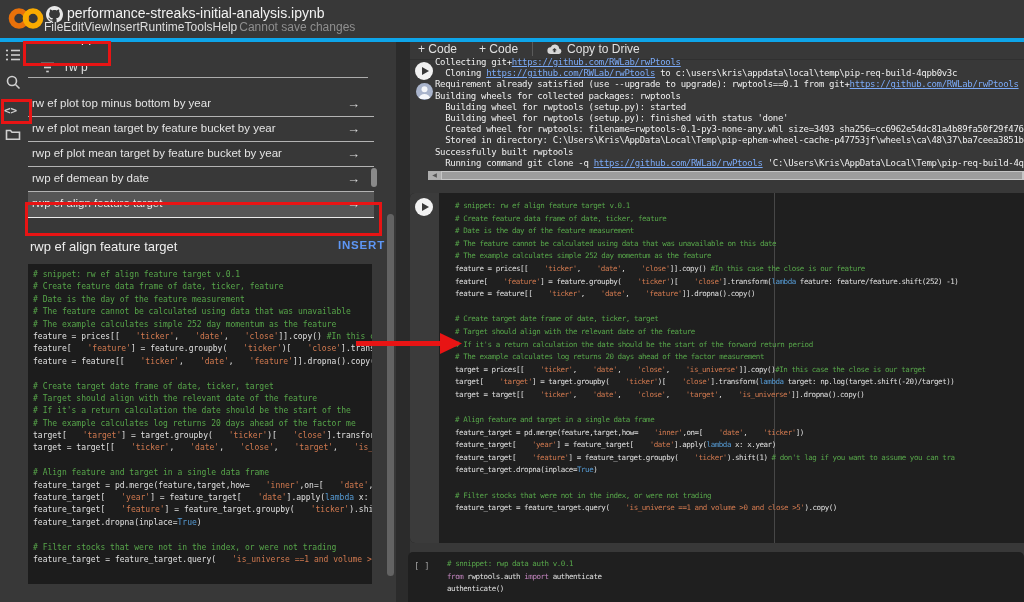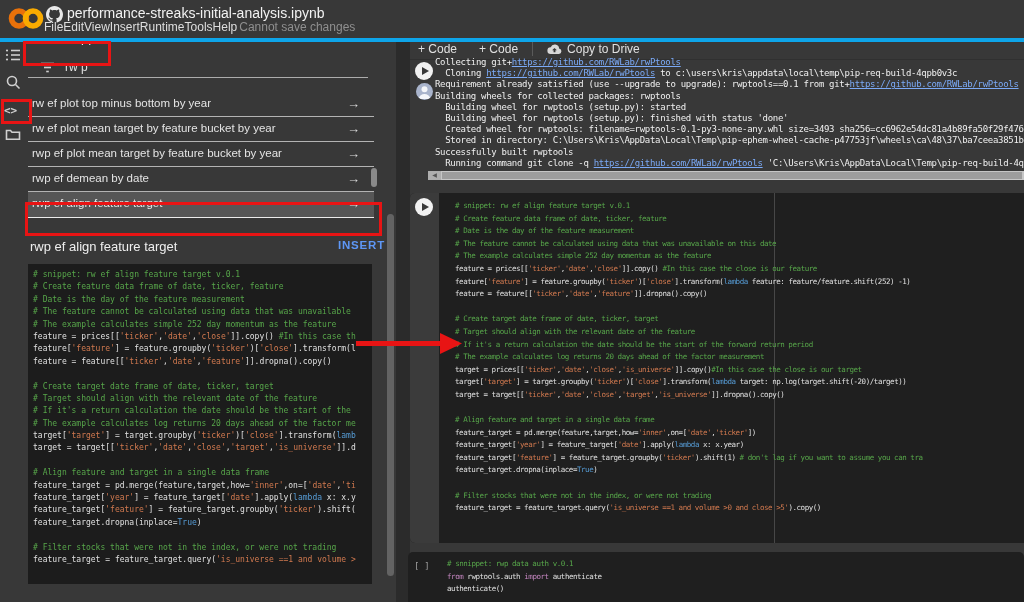--- a/index.html
+++ b/index.html
@@ -42,21 +42,21 @@
   .preview-title{position:absolute;left:6px;top:217px;font-size:13px;color:#eeeeee;}
   .insert-btn{position:absolute;left:314px;top:217px;font-size:11.5px;font-weight:bold;
               color:#5e97f6;letter-spacing:.8px;}
   .preview-code{position:absolute;left:4px;top:242px;width:344px;height:320px;background:#1c1c1c;
                 overflow:hidden;padding:5px 0 0 5px;box-sizing:border-box;}
 
   
   .cl{white-space:pre;color:#e0e0e0;font-family:"DejaVu Sans Mono",monospace;overflow:hidden;}
   .preview-code .cl{height:12.4px;font-size:8px;line-height:12.4px;}
   .com{color:#57a64a;}
-  .str{color:#d1794f;}
+  .str{color:#d1794f;padding-left:16px;}
   .kw{color:#569cd6;}
   .kw2{color:#c586c0;}
   .lnk{color:#7baaf7;text-decoration:underline;}
 
   
   .gutter-strip{position:absolute;left:396px;top:38px;width:14px;height:564px;background:#2b2b2b;}
   .nb{position:absolute;left:396px;top:38px;width:628px;height:564px;overflow:hidden;}
   .nb-toolbar{position:absolute;left:14px;top:0;width:614px;height:21px;background:#383838;
               display:flex;align-items:center;font-size:12px;color:#e0e0e0;gap:6px;
               border-bottom:1px solid #303030;}

